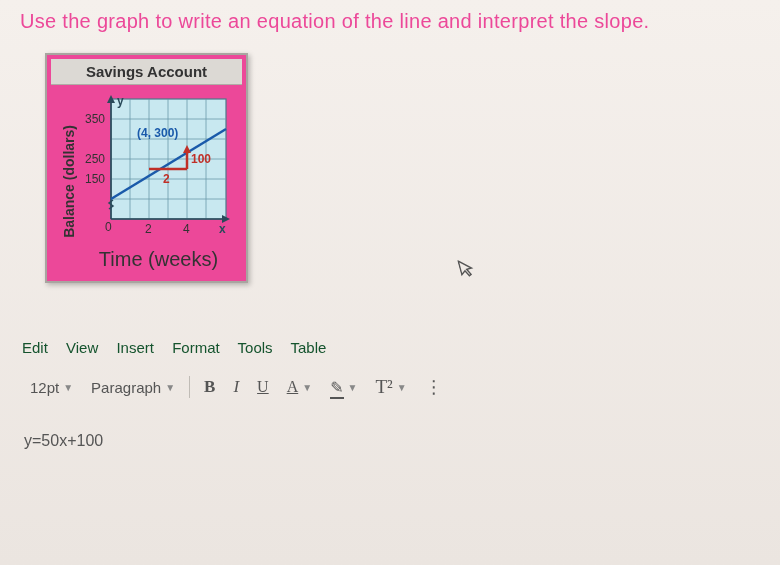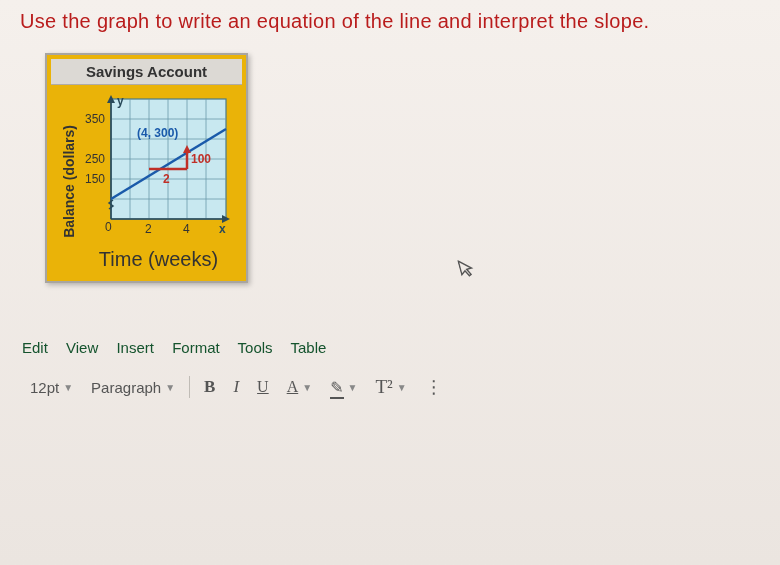--- a/index.html
+++ b/index.html
@@ -6,27 +6,27 @@
     body {
       width: 780px;
       height: 565px;
       font-family: Arial, sans-serif;
       background: linear-gradient(to bottom, #f5f0ec 0%, #ebe5e0 100%);
       padding: 10px 20px;
       color: #3a3a3a;
     }
     .question {
       font-size: 20px;
-      color: #b91c1c;
+      color: #ec4899;
       margin-bottom: 20px;
       letter-spacing: 0.3px;
     }
     .chart-wrap {
       display: inline-block;
-      background: #eab308;
+      background: #ec4899;
       border: 2px solid #a8a5a0;
       box-shadow: 2px 2px 5px rgba(0,0,0,0.25);
       padding: 4px;
       margin-left: 25px;
       margin-bottom: 40px;
     }
     .chart-title {
       text-align: center;
       font-weight: bold;
       font-size: 15px;
@@ -201,16 +201,17 @@
     <div class="tb-btn">
       <span class="fmt-hl">✎</span>
         <span class="chev">▼</span>
     </div>
     <div class="tb-btn">
       <span class="fmt-sup">T²</span>
         <span class="chev">▼</span>
     </div>
     <div class="tb-btn dots">⋮</div>
   </div>
+  <div class="editor-content">y=50x+100</div>
 </div>
 
 
 
 
 </body></html>

